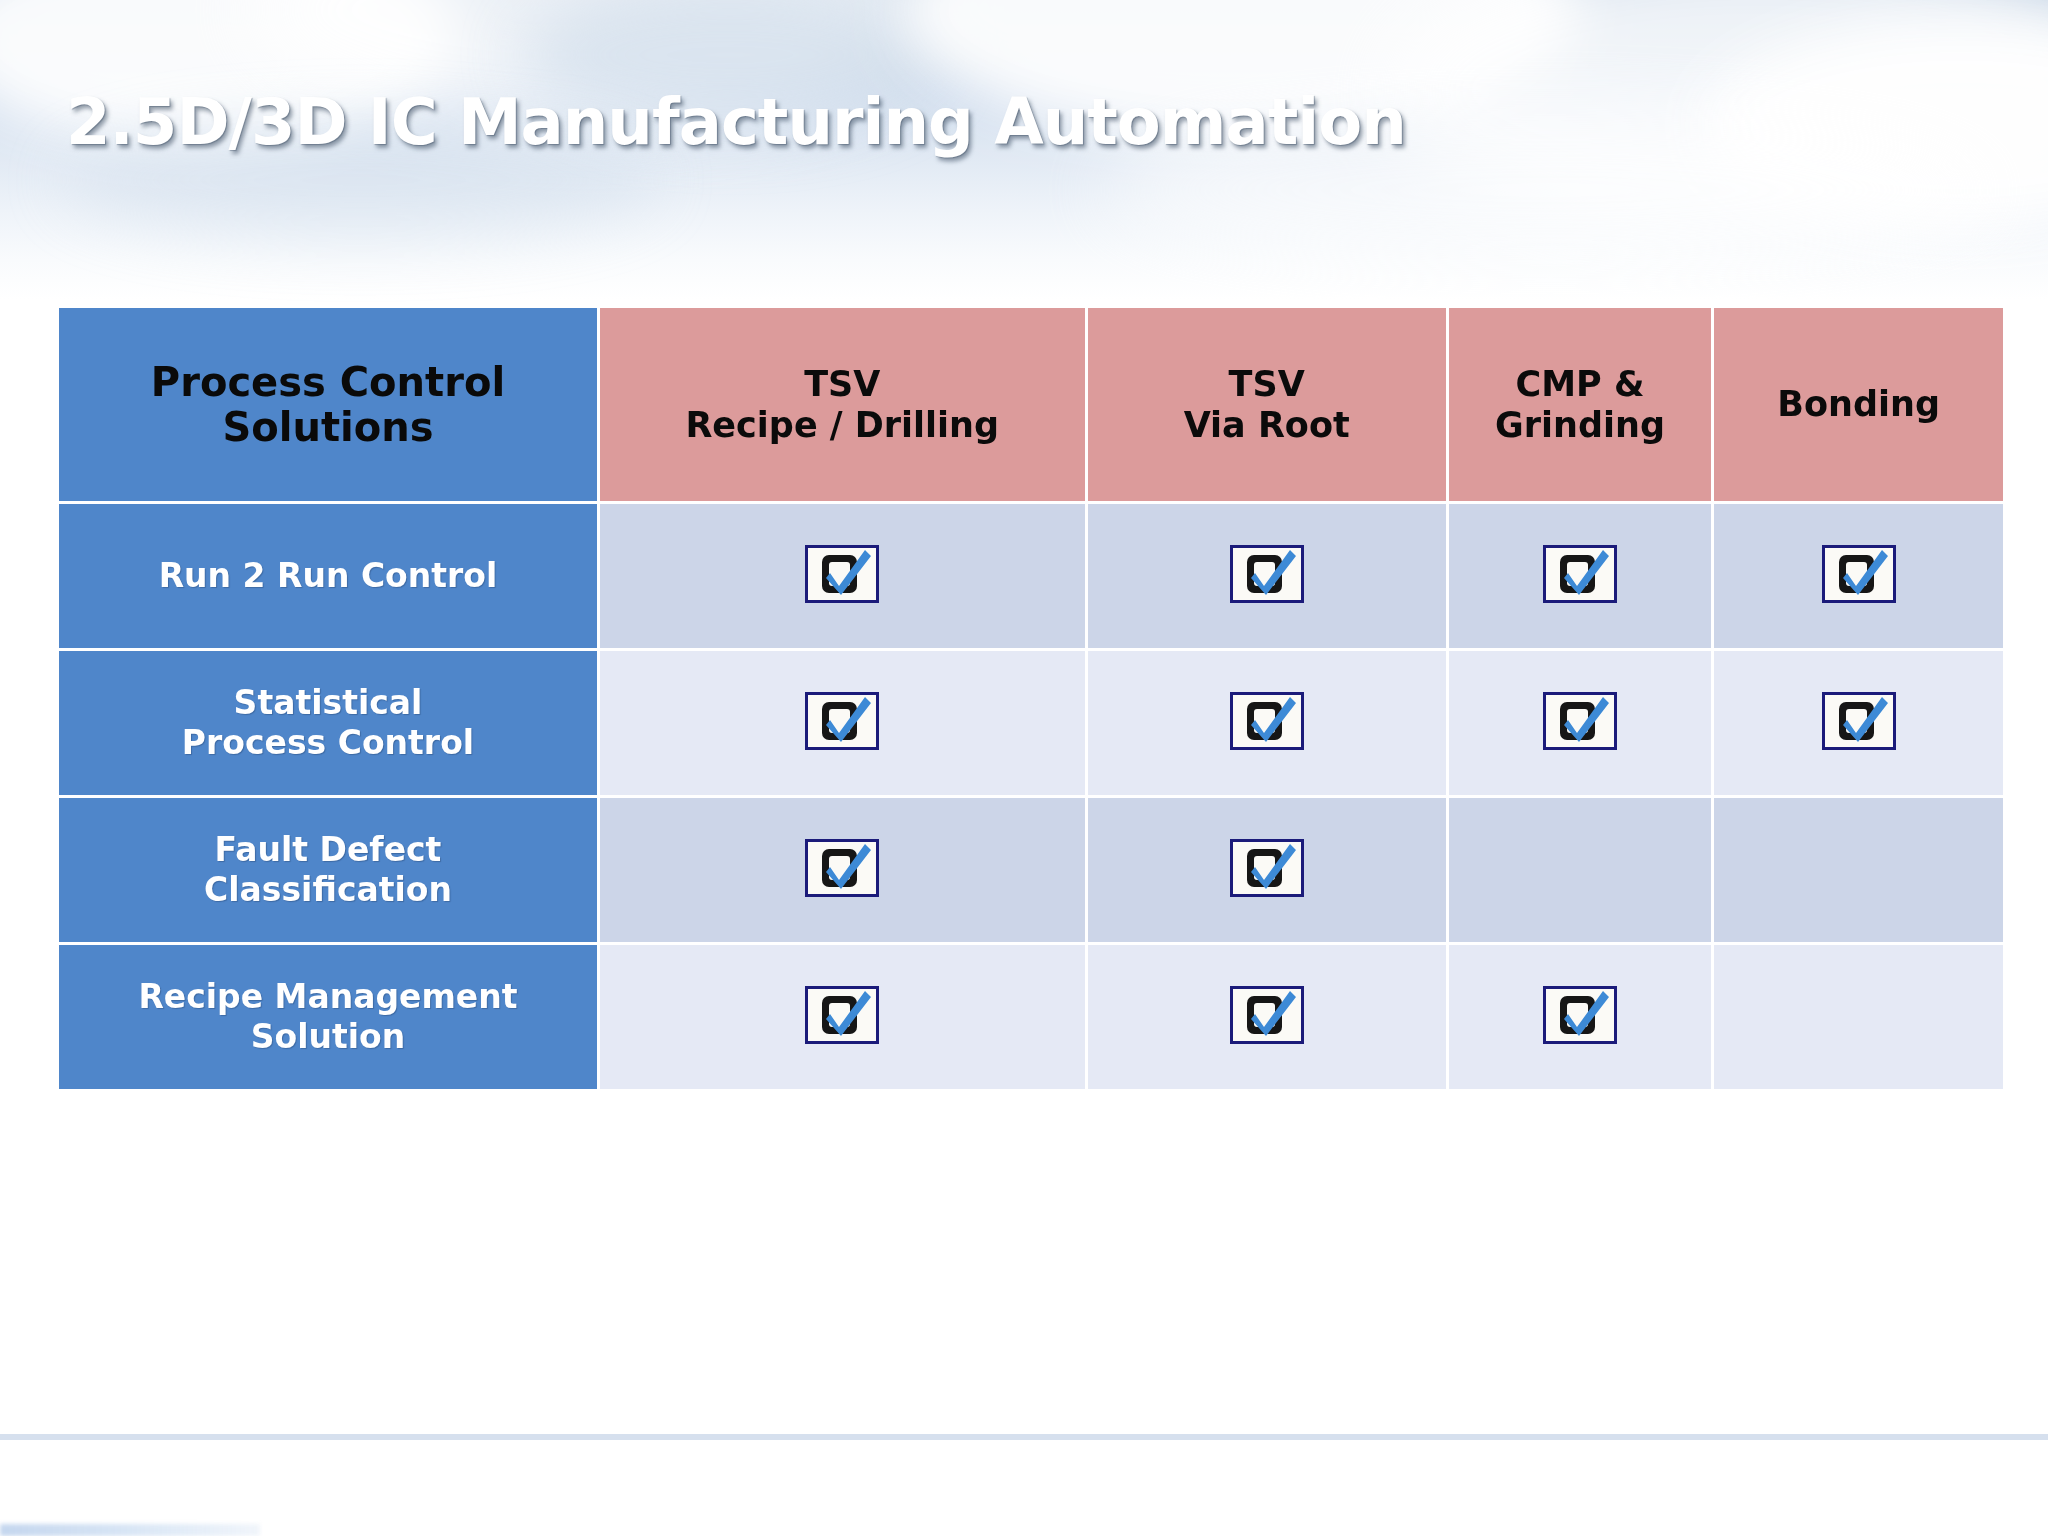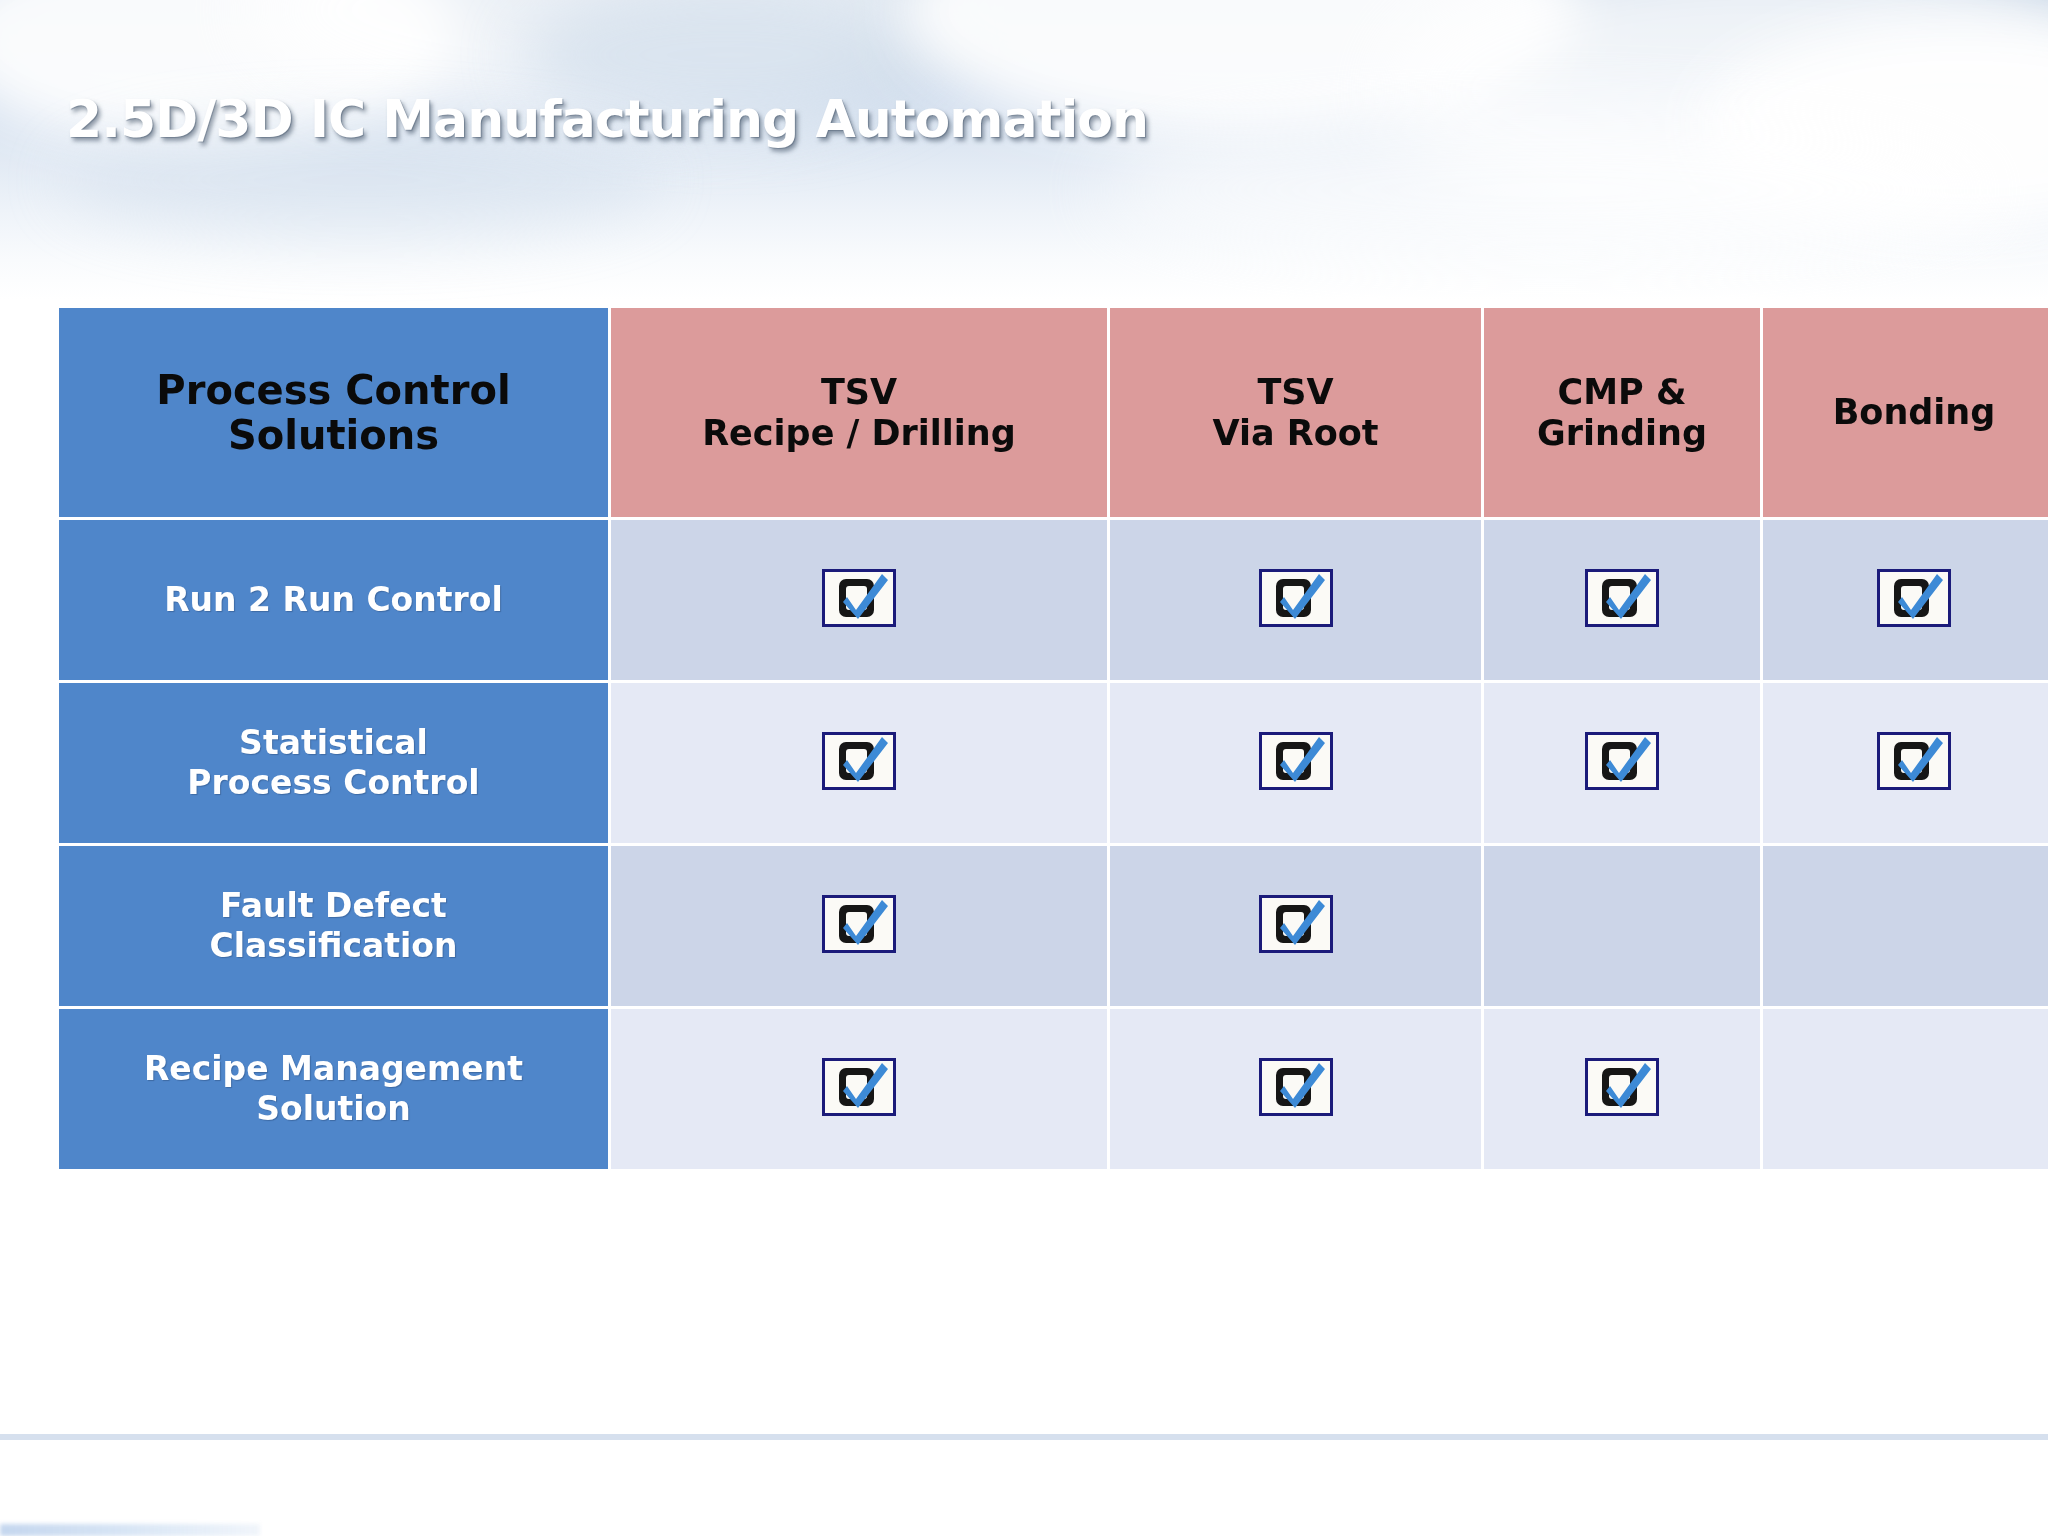--- a/index.html
+++ b/index.html
@@ -24,35 +24,35 @@
         #ffffff 300px,
         #ffffff 1430px);
     overflow:hidden;
   }
   .cloud{position:absolute;border-radius:50%;background:#ffffff;filter:blur(26px);opacity:.92;pointer-events:none;}
   .cloud.soft{filter:blur(38px);opacity:.75;}
   .cloud.dim{background:#c9d8e8;filter:blur(30px);opacity:.55;}
 
   
   #title{
-    position:absolute;left:66px;top:54px;
-    font-family:"DejaVu Sans", sans-serif;
-    font-size:52px;font-weight:700;letter-spacing:-1px;
+    position:absolute;left:66px;top:42px;
+    font-family:"DejaVu Sans", sans-serif;
+    font-size:64px;font-weight:700;letter-spacing:-1px;
     color:#ffffff;white-space:nowrap;
     text-shadow:3px 4px 4px rgba(70,85,105,.55), 1px 1px 1px rgba(90,105,125,.5);
   }
 
   
   #matrix{
     position:absolute;left:56px;top:305px;
     width:1950px;
     border-collapse:separate;border-spacing:3px;
     table-layout:fixed;
   }
-  #matrix td,#matrix th{padding:8px;margin:0;vertical-align:middle;}
+  #matrix td,#matrix th{padding:0;margin:0;vertical-align:middle;}
 
   th.corner{
     width:533px;height:193px;
     background:#4f86ca;color:#0a0a0a;
     font-family:"DejaVu Sans", sans-serif;
     font-size:40px;font-weight:700;line-height:1.12;
     text-align:center;
   }
   th.colhead{
     background:#dc9b9b;color:#0b0b0b;

